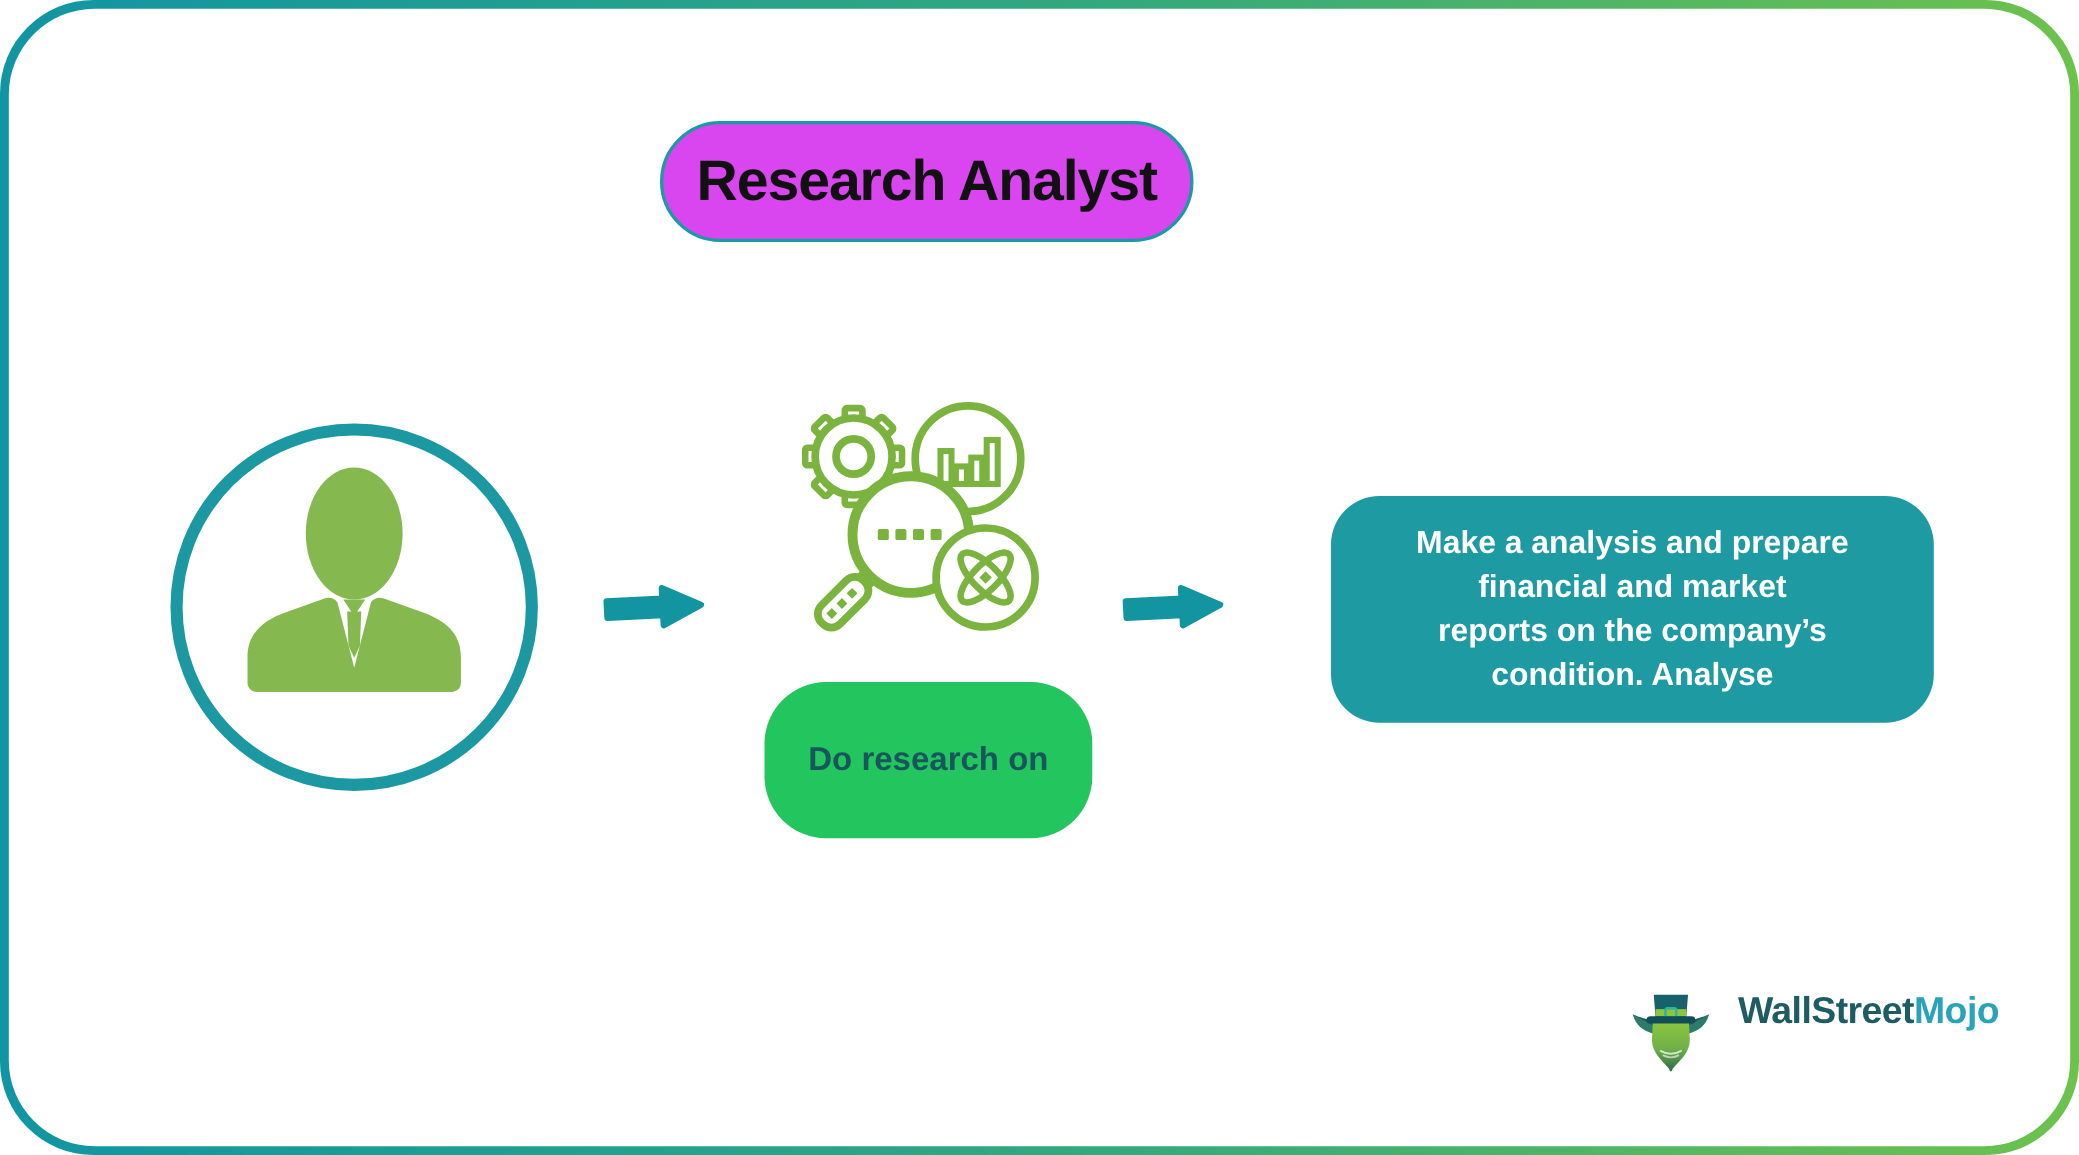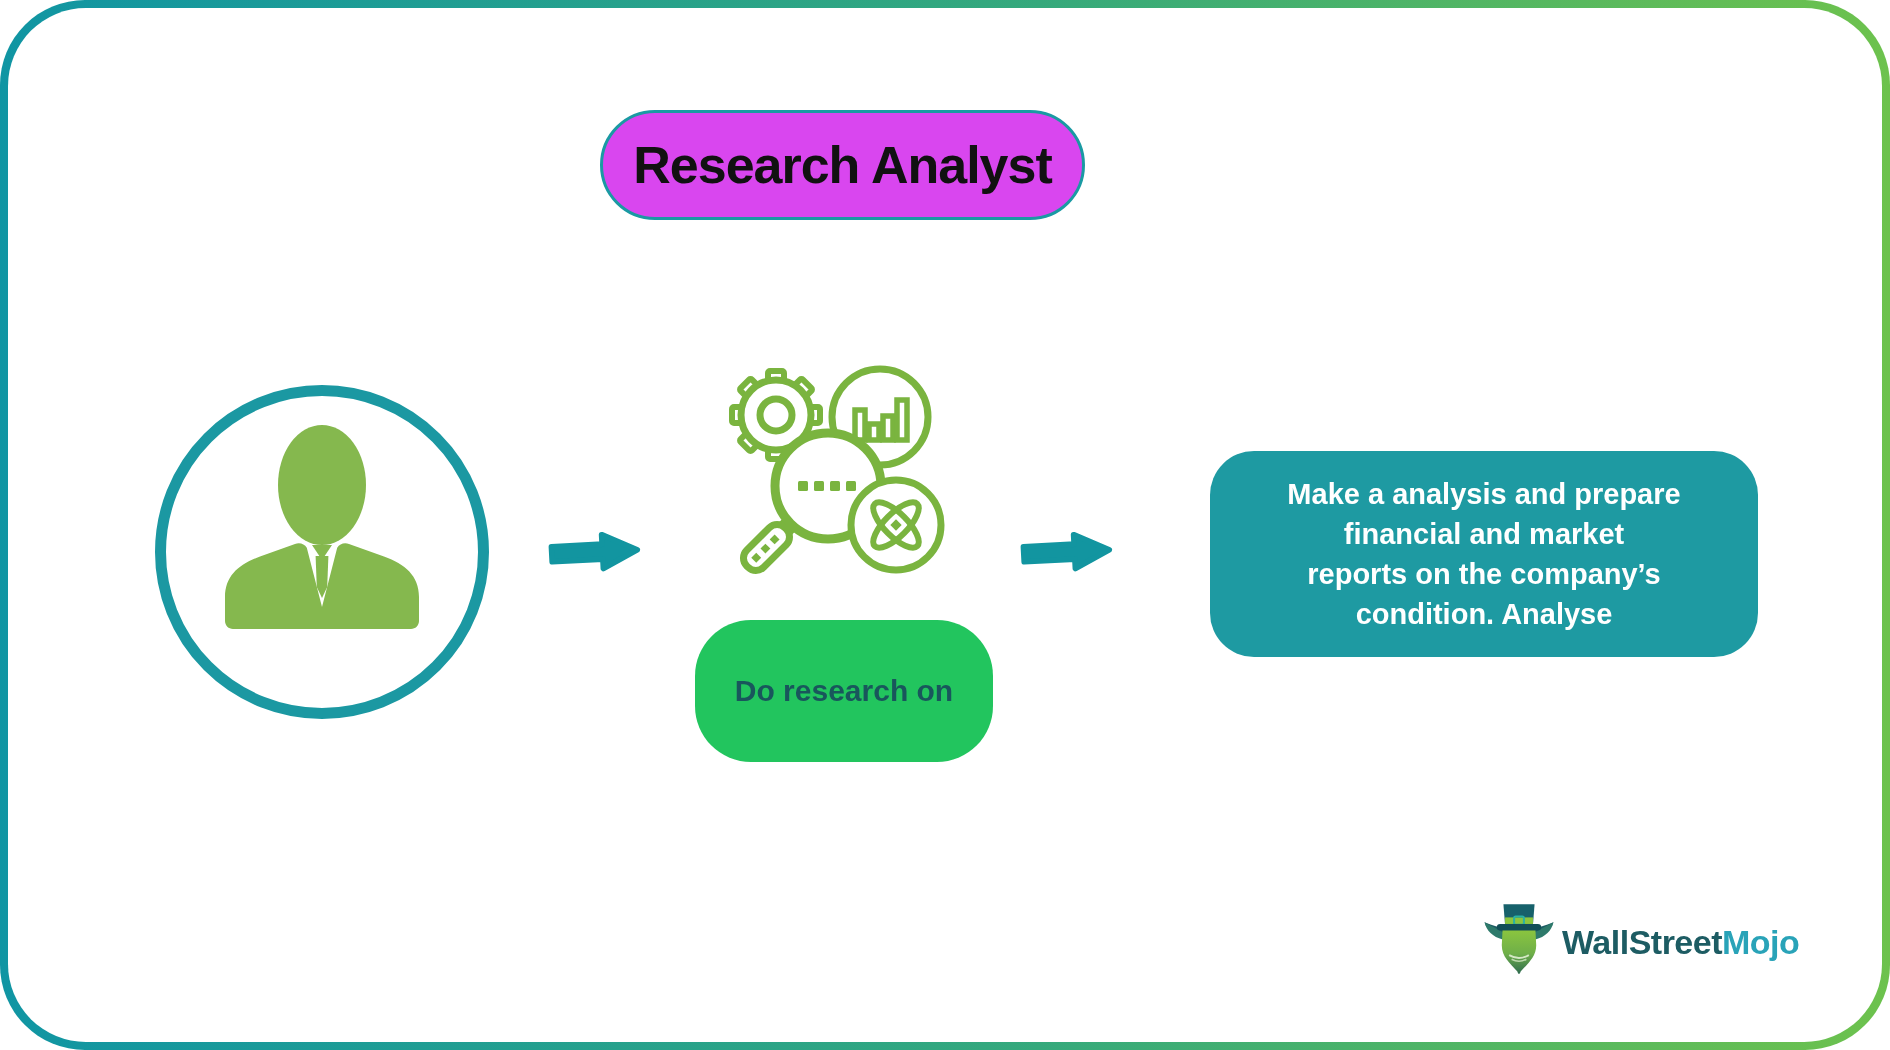--- a/index.html
+++ b/index.html
@@ -98,21 +98,21 @@
     align-items: center; justify-content: center;
   }
   .result-box .line {
     font-size: 29px; font-weight: 700; color: #ffffff;
     line-height: 40px; white-space: nowrap;
   }
 
   
   .logo {
     position: absolute; left: 1478px; top: 900px;
-    display: flex; align-items: center; gap: 2px;
+    display: flex; align-items: flex-start; gap: 20px;
   }
   .bull-svg { width: 82px; height: 84px; }
   .logo-text { font-size: 34px; font-weight: 700; letter-spacing: -0.5px; white-space: nowrap; }
   .logo-text .p1 { color: #1d5c63; }
   .logo-text .p2 { color: #29a3b8; }
 </style>
 </head>
 <body>
 
 <div class="canvas">

